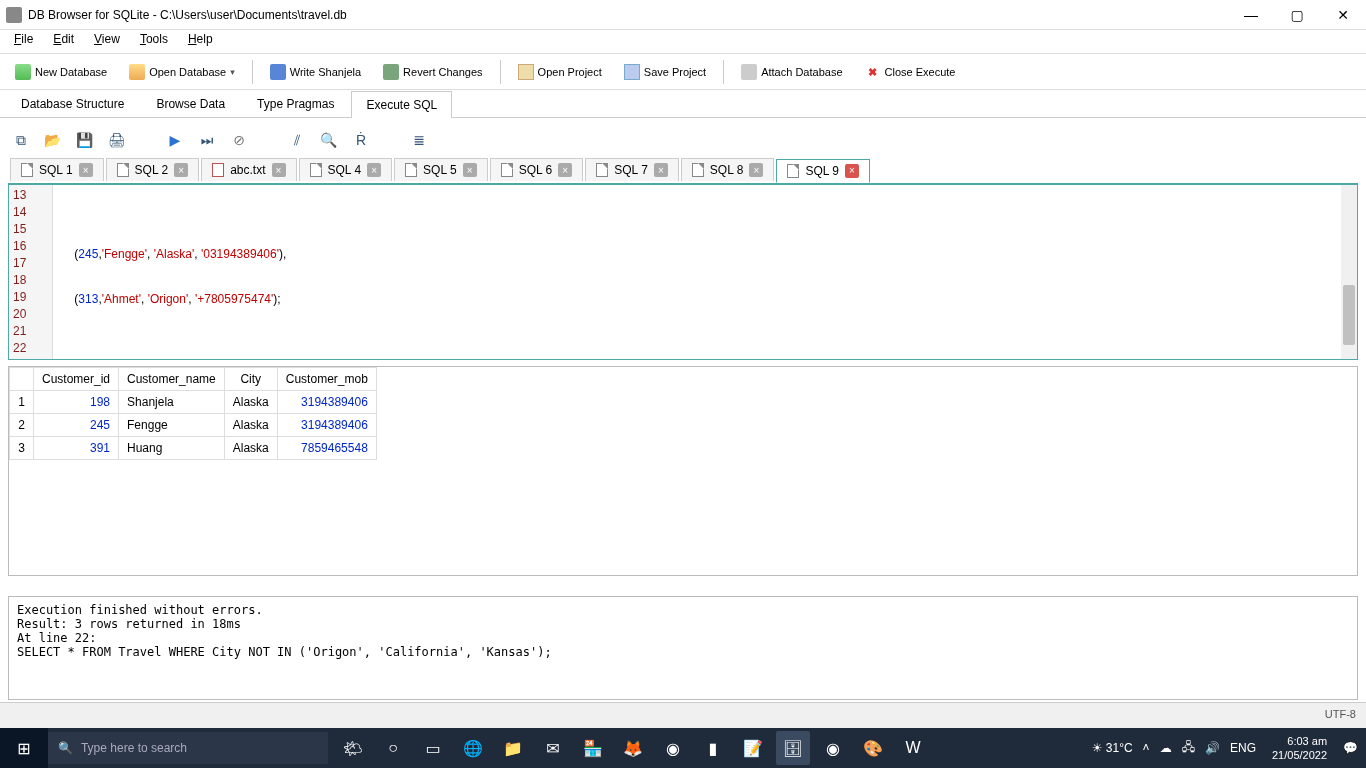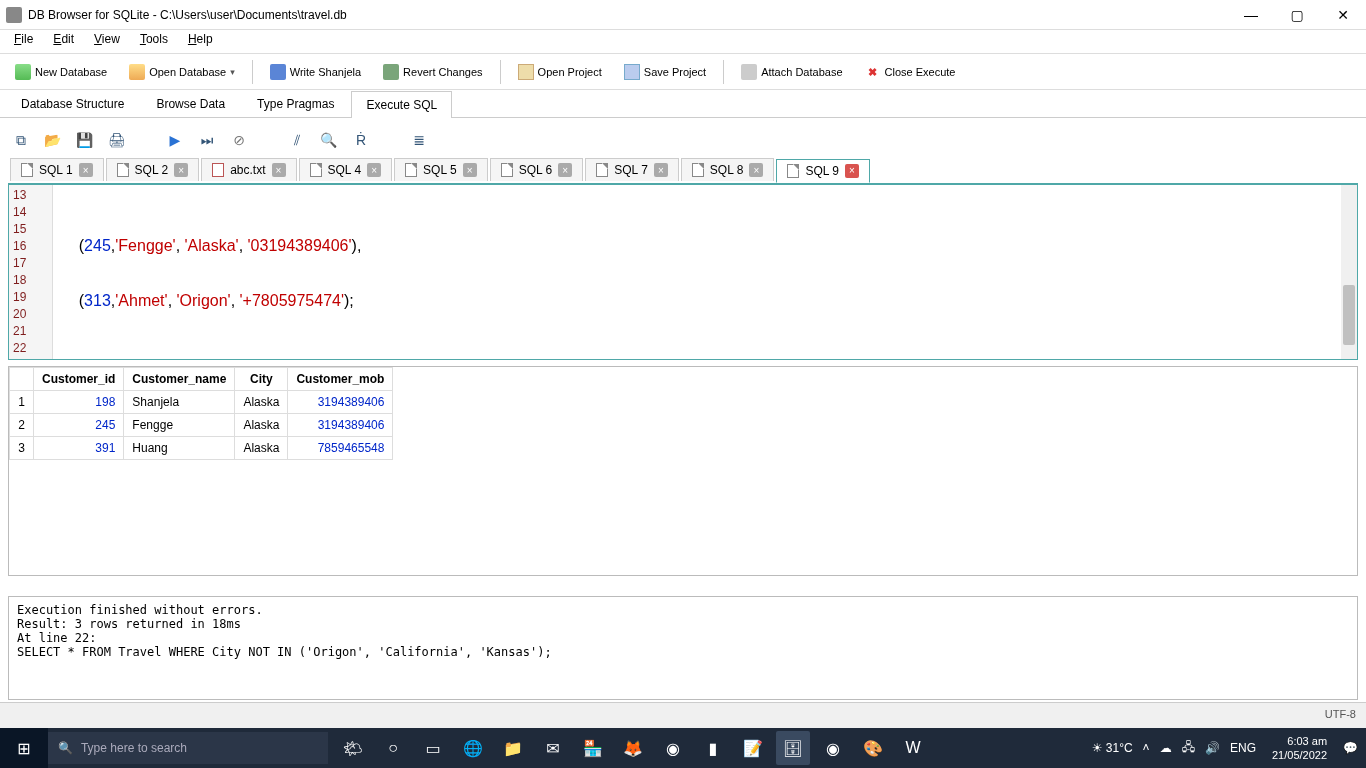--- a/index.html
+++ b/index.html
@@ -46,33 +46,33 @@
 .sql-tab.active { background: #fff; border-color: #4fa8a8; border-bottom: 1px solid #fff; position: relative; top: 1px; }
 .sql-tab .ico-page { width: 12px; height: 14px; background: #fff; border: 1px solid #888; position: relative; }
 .sql-tab .ico-page.sql::after { content:""; position:absolute; right:-1px; top:-1px; border:3px solid #fff; border-top-color:#888; border-right-color:#888; }
 .sql-tab .ico-page.txt { border-color: #b55; }
 .sql-tab .close-x { width: 14px; height: 14px; background: #aaa; color: #fff; font-size: 10px; display: flex; align-items: center; justify-content: center; border-radius: 2px; }
 .sql-tab.active .close-x { background: #d9534f; }
 
 .editor-pane { border: 1px solid #4fa8a8; display: flex; height: 176px; position: relative; }
 .gutter { width: 44px; background: #f5f5f5; border-right: 1px solid #ddd; padding-top: 2px; font-family: Consolas, monospace; font-size: 12px; color: #7f1d1d; text-align: left; padding-left: 4px; }
 .gutter div { height: 17px; line-height: 17px; }
-.code { flex: 1; font-family: Consolas, monospace; font-size: 16px; padding-top: 14px; white-space: pre; overflow: hidden; }
+.code { flex: 1; font-family: Consolas, monospace; font-size: 12px; padding-top: 0; white-space: pre; overflow: hidden; margin-top: 33px; }
 .code .line { height: 17px; line-height: 17px; padding-left: 8px; }
 .kw { color: #3b82f6; font-weight: bold; }
 .id { color: #008080; }
 .str { color: #c00000; }
 .num { color: #0026c9; }
 .scroll-v { position: absolute; right: 0; top: 0; bottom: 0; width: 16px; background: #f0f0f0; }
 .scroll-v .thumb { position: absolute; left: 2px; right: 2px; background: #c0c0c0; border-radius: 2px; }
 
 .results-wrap { border: 1px solid #bbb; margin-top: 6px; height: 210px; background:#fff; overflow:hidden; }
 .results { border-collapse: collapse; font-size: 12px; }
 .results th, .results td { border: 1px solid #ddd; padding: 4px 8px; text-align: left; white-space: nowrap; }
-.results th { background: #fff; font-weight: bold; text-align: center; }
+.results th { background: #fff; font-weight: normal; text-align: center; }
 .results .rownum { background: #fff; text-align: center; width: 24px; }
 .results td.num { text-align: right; }
 
 .log { border: 1px solid #bbb; margin-top: 20px; padding: 6px 8px; font-family: Consolas, monospace; font-size: 12px; white-space: pre; height: 104px; }
 
 .statusbar { position: absolute; left: 0; right: 0; top: 702px; height: 22px; background: #f0f0f0; border-top: 1px solid #ccc; display: flex; justify-content: flex-end; align-items: center; padding: 0 10px; font-size: 11px; color: #555; }
 
 .taskbar { position: absolute; left: 0; right: 0; bottom: 0; height: 40px; background: #1f2a3a; display: flex; align-items: center; color: #fff; font-size: 12px; }
 .taskbar .start { width: 48px; height: 40px; display: flex; align-items:center; justify-content:center; background:#0a1626; font-size:16px; }
 .taskbar .search { flex: 0 0 280px; height: 32px; margin-left: 0; background: #2b3648; display:flex; align-items:center; padding:0 10px; color:#aab; gap:8px; }

